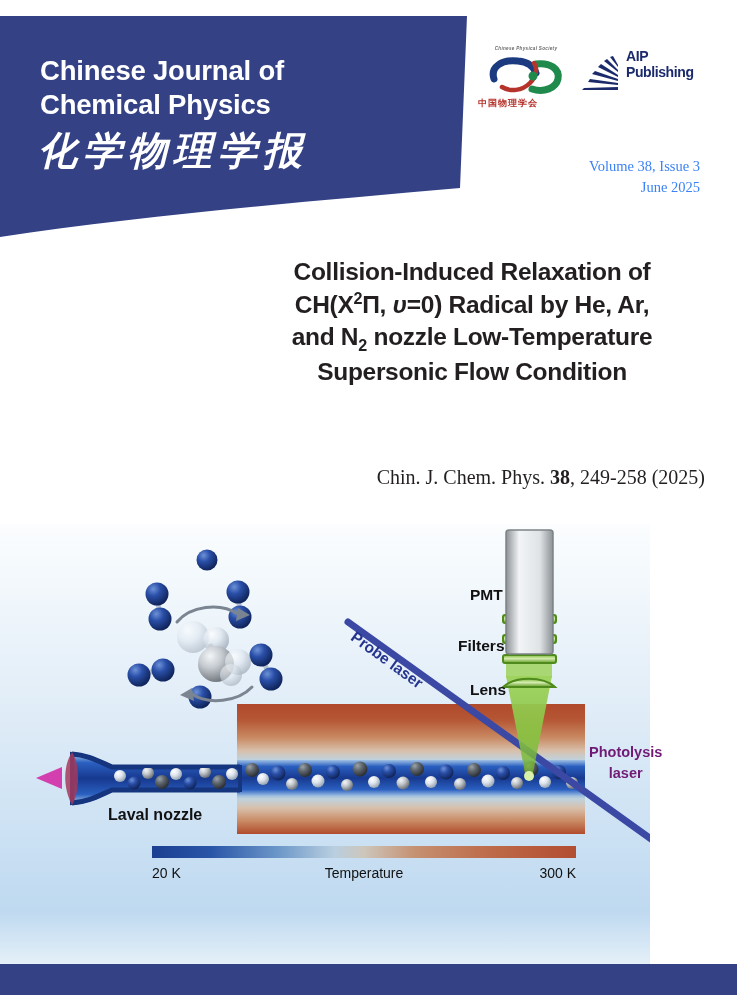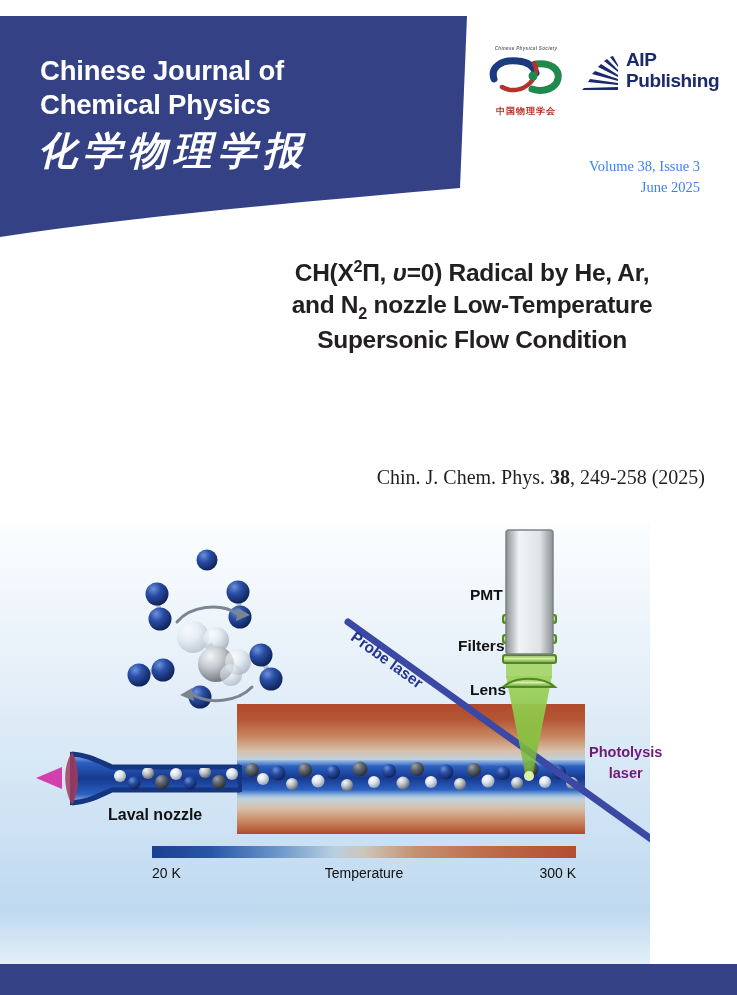--- a/index.html
+++ b/index.html
@@ -70,44 +70,43 @@
     width: 96px;
     text-align: center;
     font-size: 4.6px;
     font-weight: bold;
     font-style: italic;
     color: #6b6b6b;
     letter-spacing: 0.3px;
   }
   .cps-bottom-text {
     position: absolute;
-    bottom: 0; left: 0;
+    bottom: 8px; left: 0;
     width: 96px;
-    text-align: center;
     font-size: 9px;
     font-weight: bold;
     color: #b5332b;
     letter-spacing: 1px;
     font-family: "DejaVu Sans", sans-serif;
   }
 
   .logo-aip {
     position: absolute;
     left: 578px;
     top: 32px;
     width: 132px;
     height: 60px;
   }
   .aip-text {
     position: absolute;
     left: 48px;
     top: 1px;
     color: #1b2a6b;
     font-weight: bold;
-    font-size: 19px;
+    font-size: 14px;
     line-height: 1.12;
     letter-spacing: -0.4px;
   }
 
   
   .volume-info {
     position: absolute;
     right: 37px;
     top: 140px;
     text-align: right;
@@ -295,20 +294,21 @@
       <div>Publishing</div>
     </div>
   </div>
 
   <div class="volume-info">
     <div>Volume 38, Issue 3</div>
     <div>June 2025</div>
   </div>
 
   <div class="article-title">
+    <div>Collision-Induced Relaxation of</div>
     <div><span>CH(X</span><sup>2</sup><span>Π, </span><em>υ</em><span>=0) Radical by He, Ar,</span></div>
     <div><span>and N</span><sub>2</sub><span> nozzle Low-Temperature</span></div>
     <div>Supersonic Flow Condition</div>
   </div>
 
 
   <div class="citation"><span>Chin. J. Chem. Phys. </span><b>38</b><span>, 249-258 (2025)</span></div>
 
   <div class="illustration">
     <svg class="illus-svg" viewBox="0 0 737 440" width="737" height="440">

